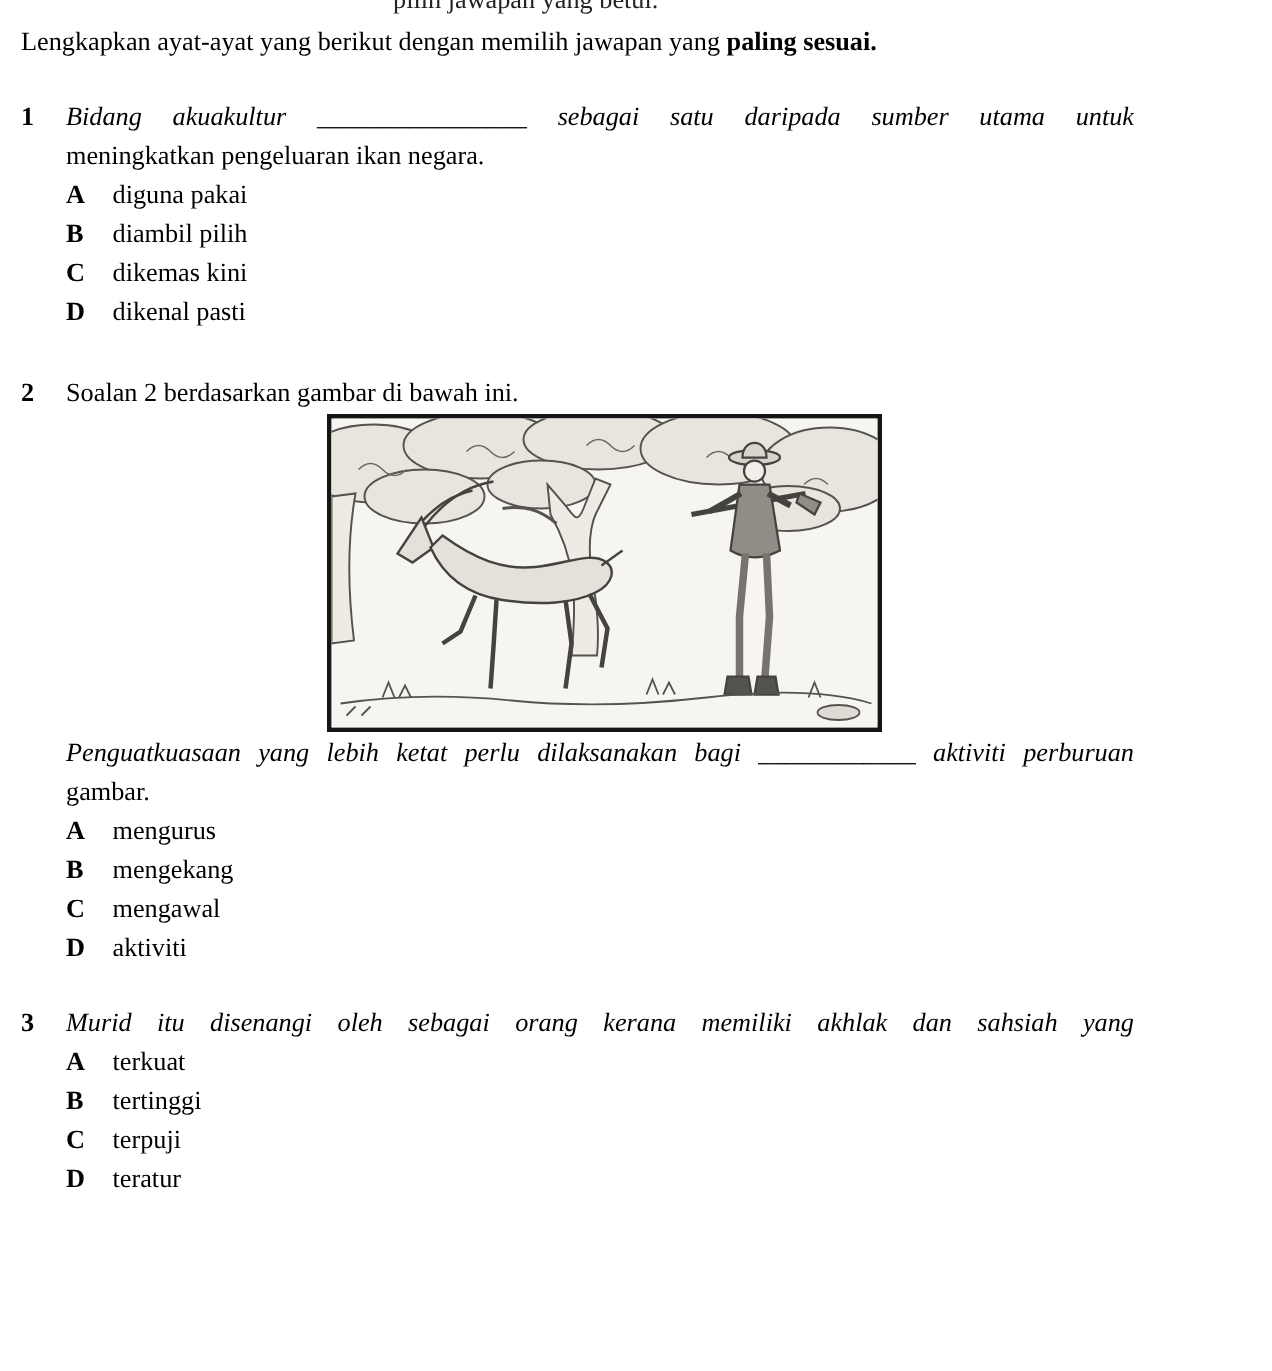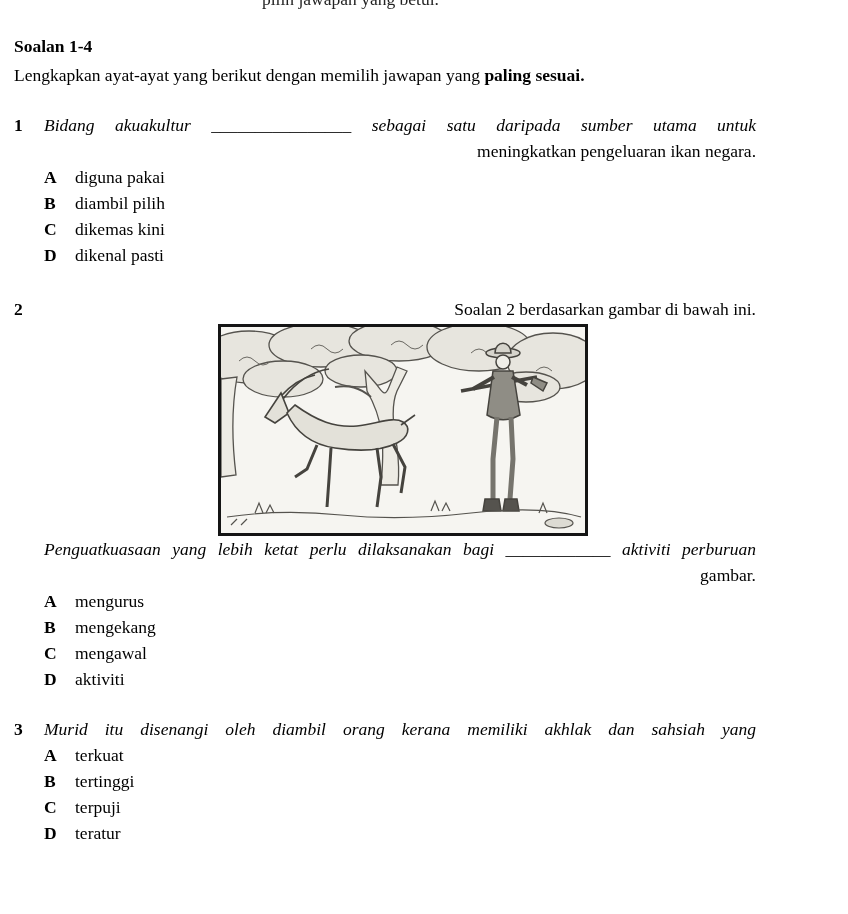--- a/index.html
+++ b/index.html
@@ -14,42 +14,41 @@
   .top-clip span { display: block; margin-left: 262px; margin-top: -11px; color: #222; }
   .section-title { font-weight: bold; margin: 22px 0 0 14px; line-height: 26px; }
   .instruction { margin: 3px 14px 4px 14px; line-height: 26px; }
   .question { display: flex; }
   .q1 { margin-top: 24px; }
   .q2 { margin-top: 28px; }
   .q3 { margin-top: 24px; }
   .q-num { font-weight: bold; width: 44px; padding-left: 14px; flex: none; line-height: 26px; }
   .q-body { width: 712px; line-height: 26px; }
   .jline { display: block; text-align: justify; text-align-last: justify; font-style: italic; }
-  .bline { display: block; text-align: right; }
+  .bline { display: block; }
   .opt { display: flex; line-height: 26px; }
   .opt-letter { font-weight: bold; width: 31px; flex: none; }
   .figure {
     width: 370px; height: 212px;
     border: 3px solid #151515;
     margin: 2px 0 0 174px;
     background: #f6f5f1;
   }
   .figure svg { display: block; width: 100%; height: 100%; }
   .after-fig { }
 </style>
 </head>
 <body>
 
 <div>
 
   <div class="top-clip">
     <span>pilih jawapan yang betul.</span>
   </div>
 
-  <div class="section-title">Soalan 1-4</div>
 
   <div class="instruction">
     <span>Lengkapkan ayat-ayat yang berikut dengan memilih jawapan yang </span><b>paling sesuai.</b>
   </div>
 
   <div class="question q1">
     <div class="q-num">1</div>
     <div class="q-body">
       <span class="jline">Bidang akuakultur ________________ sebagai satu daripada sumber utama untuk</span>
       <span class="bline">meningkatkan pengeluaran ikan negara.</span>
@@ -170,21 +169,21 @@
           <span class="opt-letter">D</span>
           <span>aktiviti</span>
         </div>
       </div>
     </div>
   </div>
 
   <div class="question q3">
     <div class="q-num">3</div>
     <div class="q-body">
-      <span class="jline">Murid itu disenangi oleh diambil orang kerana memiliki akhlak dan sahsiah yang</span>
+      <span class="jline">Murid itu disenangi oleh sebagai orang kerana memiliki akhlak dan sahsiah yang</span>
       <div>
         <div class="opt">
           <span class="opt-letter">A</span>
           <span>terkuat</span>
         </div>
         <div class="opt">
           <span class="opt-letter">B</span>
           <span>tertinggi</span>
         </div>
         <div class="opt">

